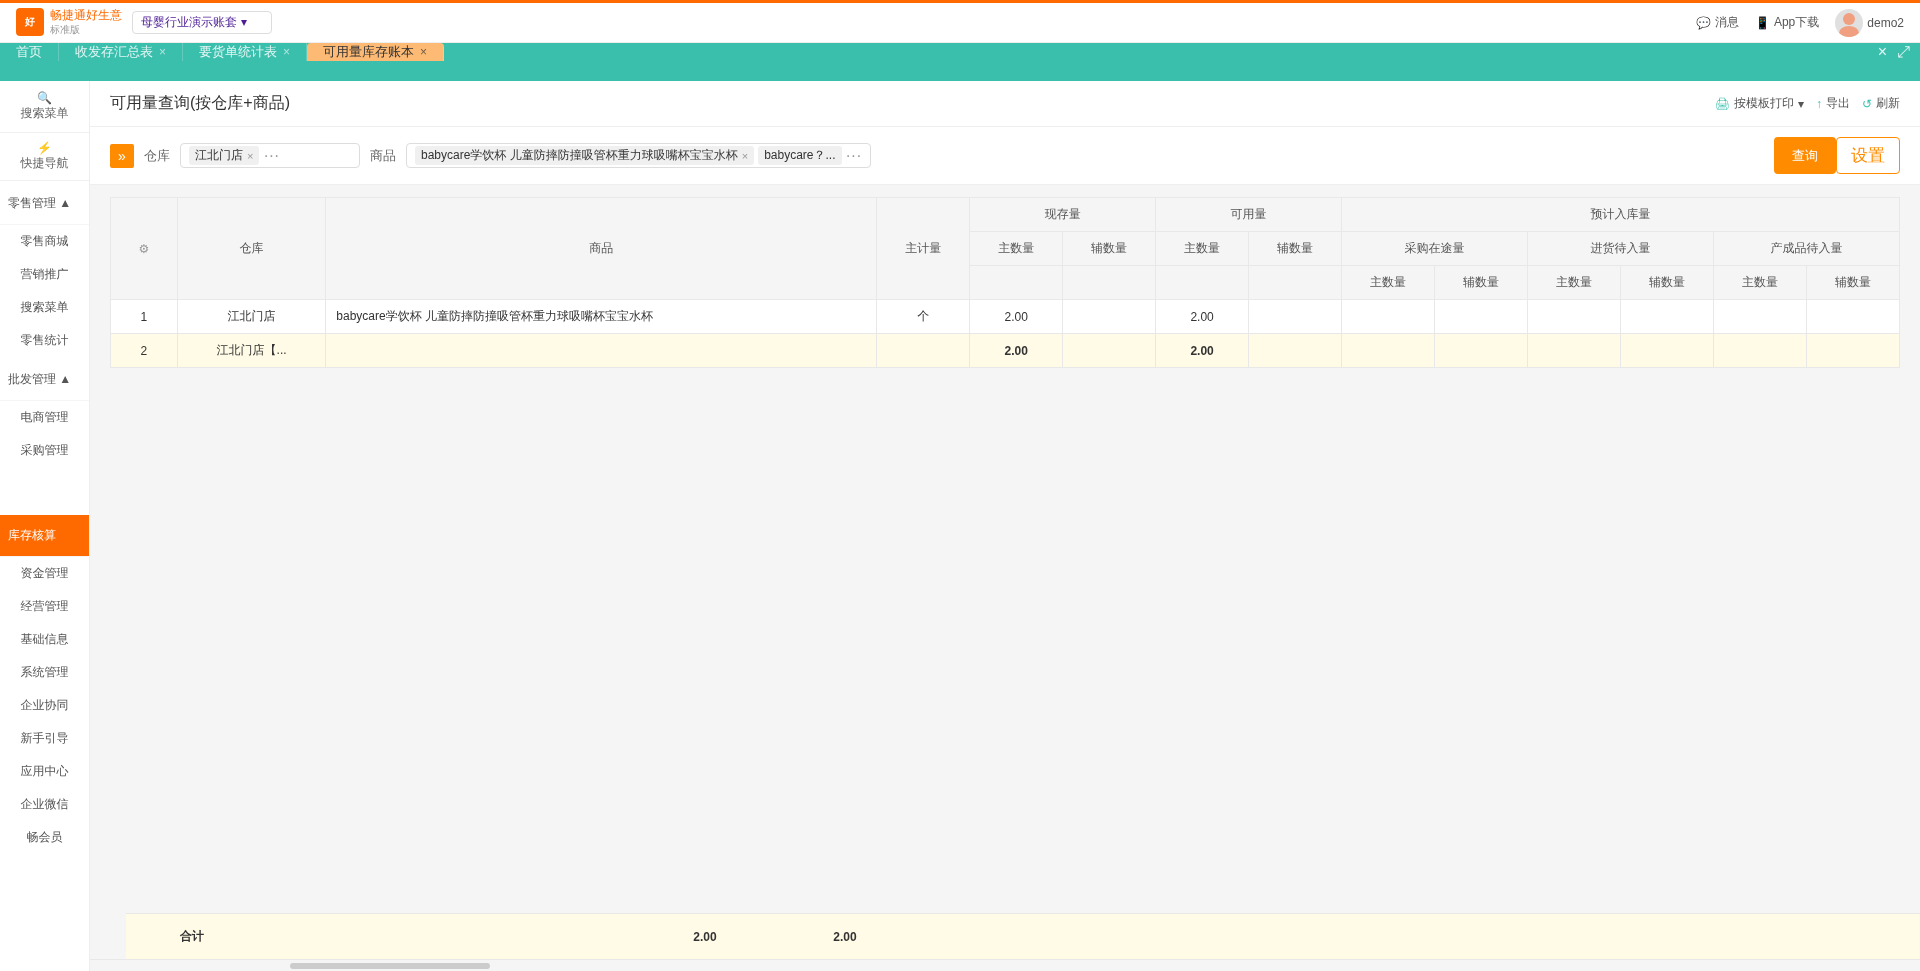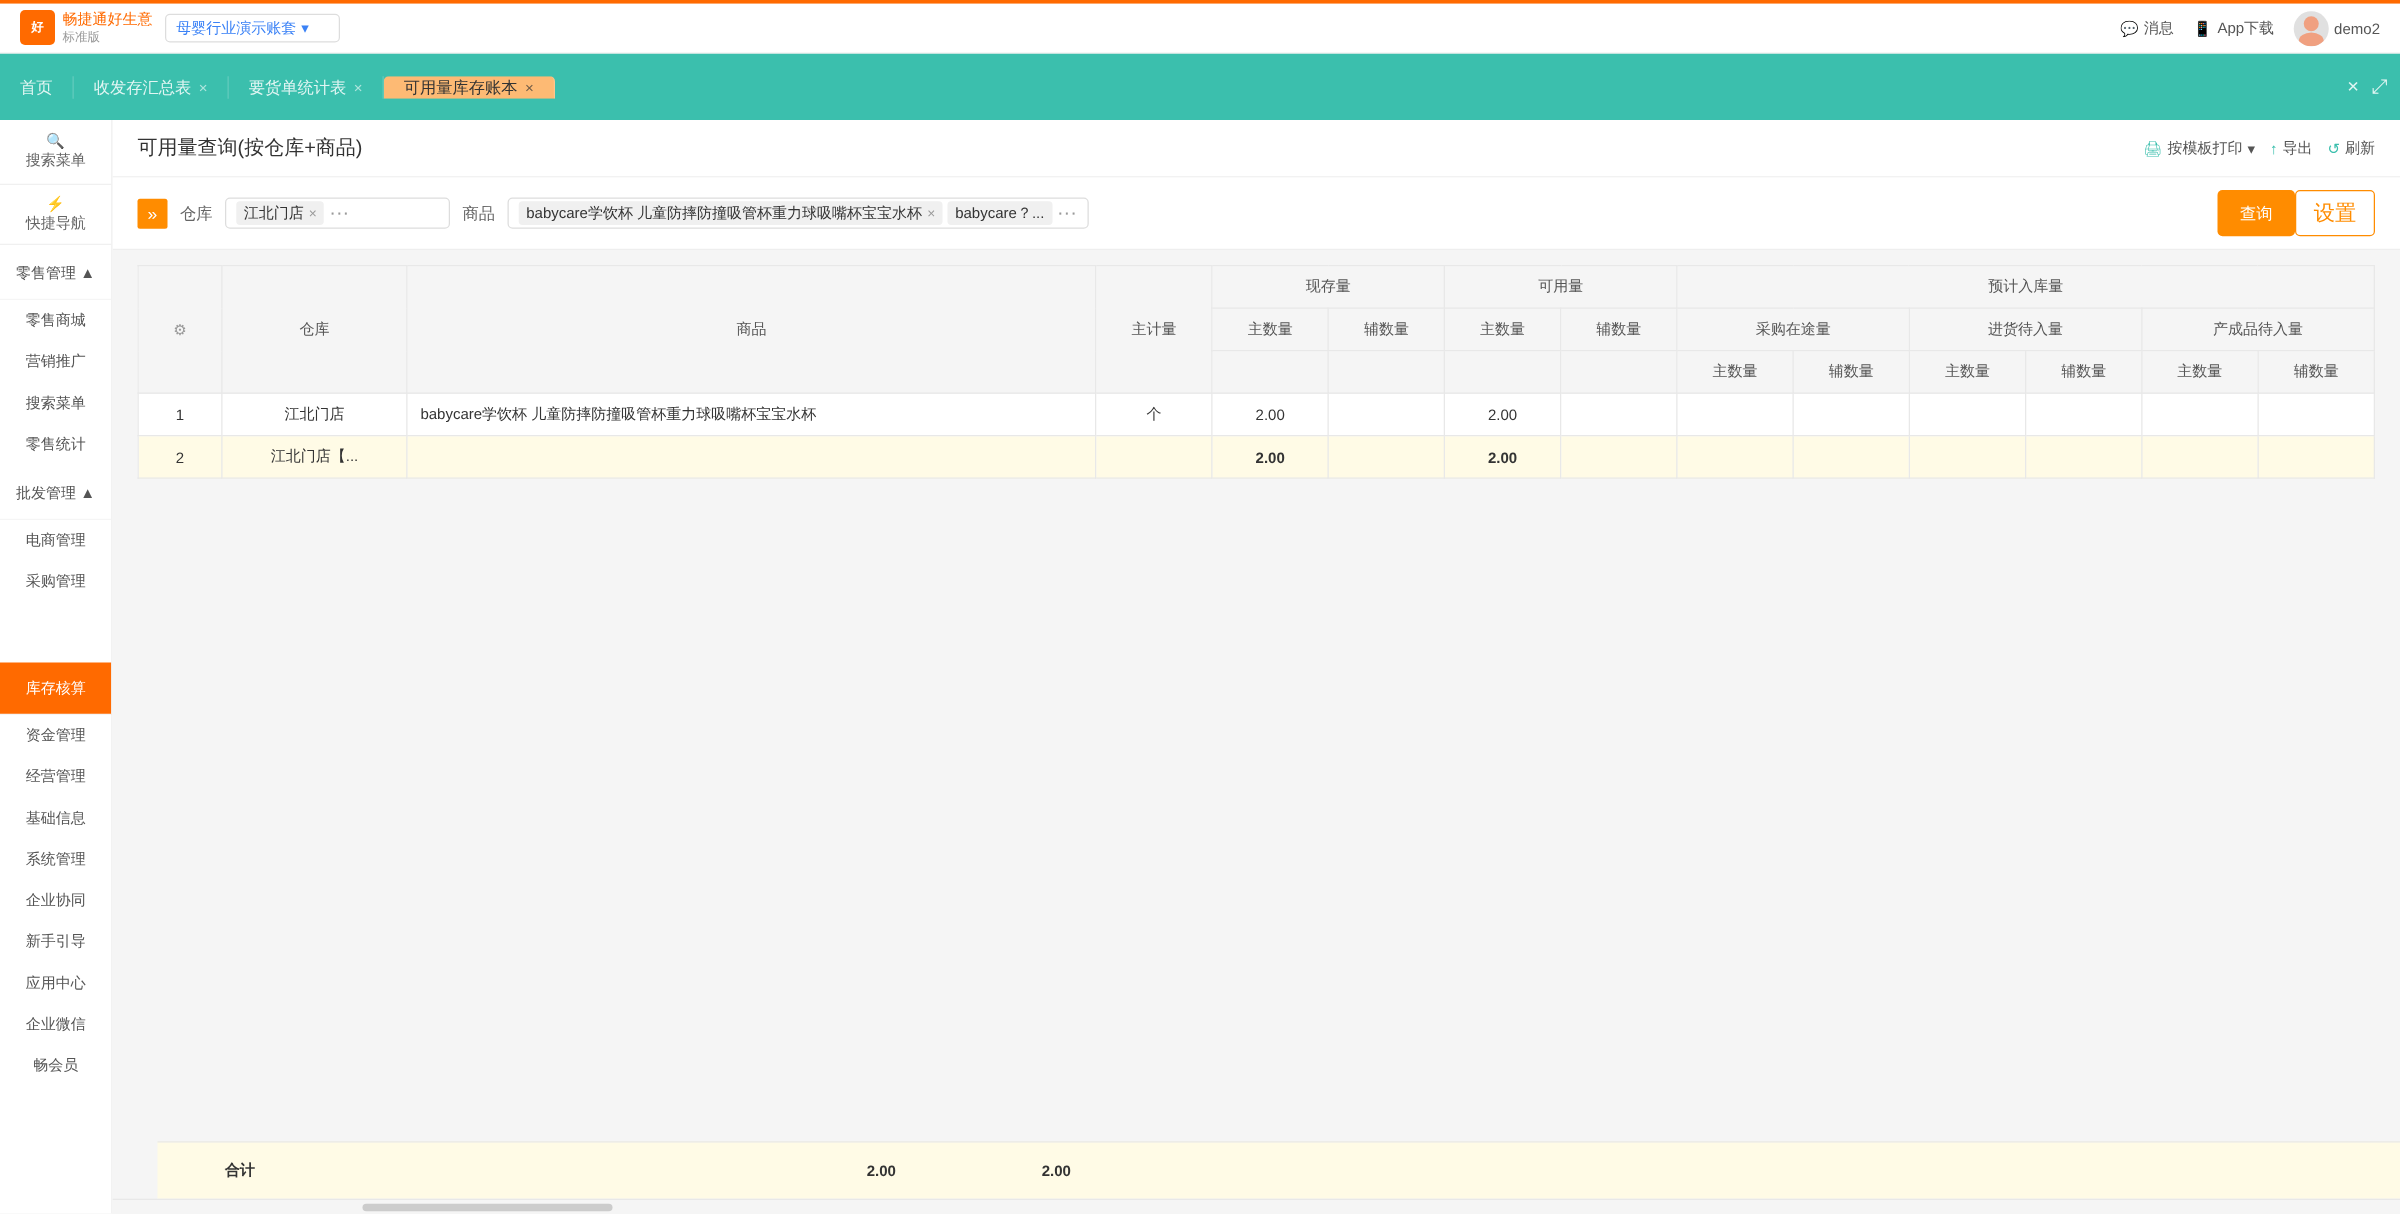--- a/index.html
+++ b/index.html
@@ -5,42 +5,42 @@
     * { box-sizing: border-box; margin: 0; padding: 0; }
     body { font-family: 'Microsoft YaHei', Arial, sans-serif; font-size: 13px; background: #f5f5f5; display: flex; flex-direction: column; height: 971px; overflow: hidden; }
 
     
     .top-bar { background: #fff; height: 40px; display: flex; align-items: center; justify-content: space-between; padding: 0 16px; border-bottom: 1px solid #eee; flex-shrink: 0; }
     .top-bar-left { display: flex; align-items: center; gap: 10px; }
     .logo-area { display: flex; align-items: center; gap: 6px; }
     .logo-icon { width: 28px; height: 28px; background: #ff6a00; border-radius: 4px; display: flex; align-items: center; justify-content: center; color: white; font-size: 10px; font-weight: bold; }
     .logo-text { font-size: 12px; color: #ff6a00; line-height: 1.2; }
     .logo-sub { font-size: 10px; color: #999; }
-    .industry-select { display: flex; align-items: center; gap: 4px; border: 1px solid #ddd; border-radius: 4px; padding: 2px 8px; cursor: pointer; color: #3b82f6; font-size: 12px; min-width: 140px; }
+    .industry-select { display: flex; align-items: center; gap: 4px; border: 1px solid #ddd; border-radius: 4px; padding: 2px 8px; cursor: pointer; color: #4c1d95; font-size: 12px; min-width: 140px; }
     .top-bar-right { display: flex; align-items: center; gap: 16px; }
     .top-btn { display: flex; align-items: center; gap: 4px; cursor: pointer; color: #555; font-size: 12px; }
     .avatar { width: 28px; height: 28px; border-radius: 50%; background: #e0e0e0; overflow: hidden; display: flex; align-items: center; justify-content: center; }
 
     
-    .tab-bar { background: #3bbfad; height: 53px; display: flex; align-items: center; flex-shrink: 0; }
+    .tab-bar { background: #3bbfad; height: 38px; display: flex; align-items: flex-start; flex-shrink: 0; }
     .tab { display: flex; align-items: center; gap: 6px; padding: 0 16px; cursor: pointer; color: rgba(255,255,255,0.85); font-size: 13px; border-right: 1px solid rgba(255,255,255,0.2); white-space: nowrap; }
     .tab.active { background: #fdba74; color: #333; border-radius: 4px 4px 0 0; }
     .tab-close { font-size: 12px; opacity: 0.7; cursor: pointer; }
     .tab-spacer { flex: 1; }
     .tab-actions { display: flex; align-items: center; padding: 0 10px; gap: 10px; }
     .tab-action-btn { color: rgba(255,255,255,0.85); cursor: pointer; font-size: 16px; }
 
     
     .main-layout { display: flex; flex: 1; overflow: hidden; }
 
     
     .sidebar { width: 90px; background: #fff; border-right: 1px solid #eee; display: flex; flex-direction: column; overflow-y: auto; flex-shrink: 0; }
     .search-menu { padding: 10px 8px; font-size: 12px; color: #666; text-align: center; border-bottom: 1px solid #f0f0f0; cursor: pointer; }
     .quick-nav { padding: 8px; font-size: 12px; color: #666; text-align: center; border-bottom: 1px solid #f0f0f0; cursor: pointer; }
-    .sidebar-item { padding: 12px 8px; text-align: center; font-size: 12px; color: #555; cursor: pointer; border-bottom: 1px solid #f5f5f5; }
+    .sidebar-item { padding: 12px 8px; text-align: left; font-size: 12px; color: #555; cursor: pointer; border-bottom: 1px solid #f5f5f5; }
     .sidebar-item.active { background: #ff6a00; color: #fff; margin-top: 48px; }
     .sidebar-item .item-text { margin-top: 2px; }
     .sidebar-sub-item { padding: 8px 4px; text-align: center; font-size: 12px; color: #555; cursor: pointer; }
 
     
     .content { flex: 1; display: flex; flex-direction: column; overflow: hidden; background: #f5f5f5; }
 
     
     .page-header { background: #fff; padding: 12px 20px; display: flex; align-items: center; justify-content: space-between; flex-shrink: 0; border-bottom: 1px solid #eee; }
     .page-title { font-size: 16px; color: #333; font-weight: normal; }

